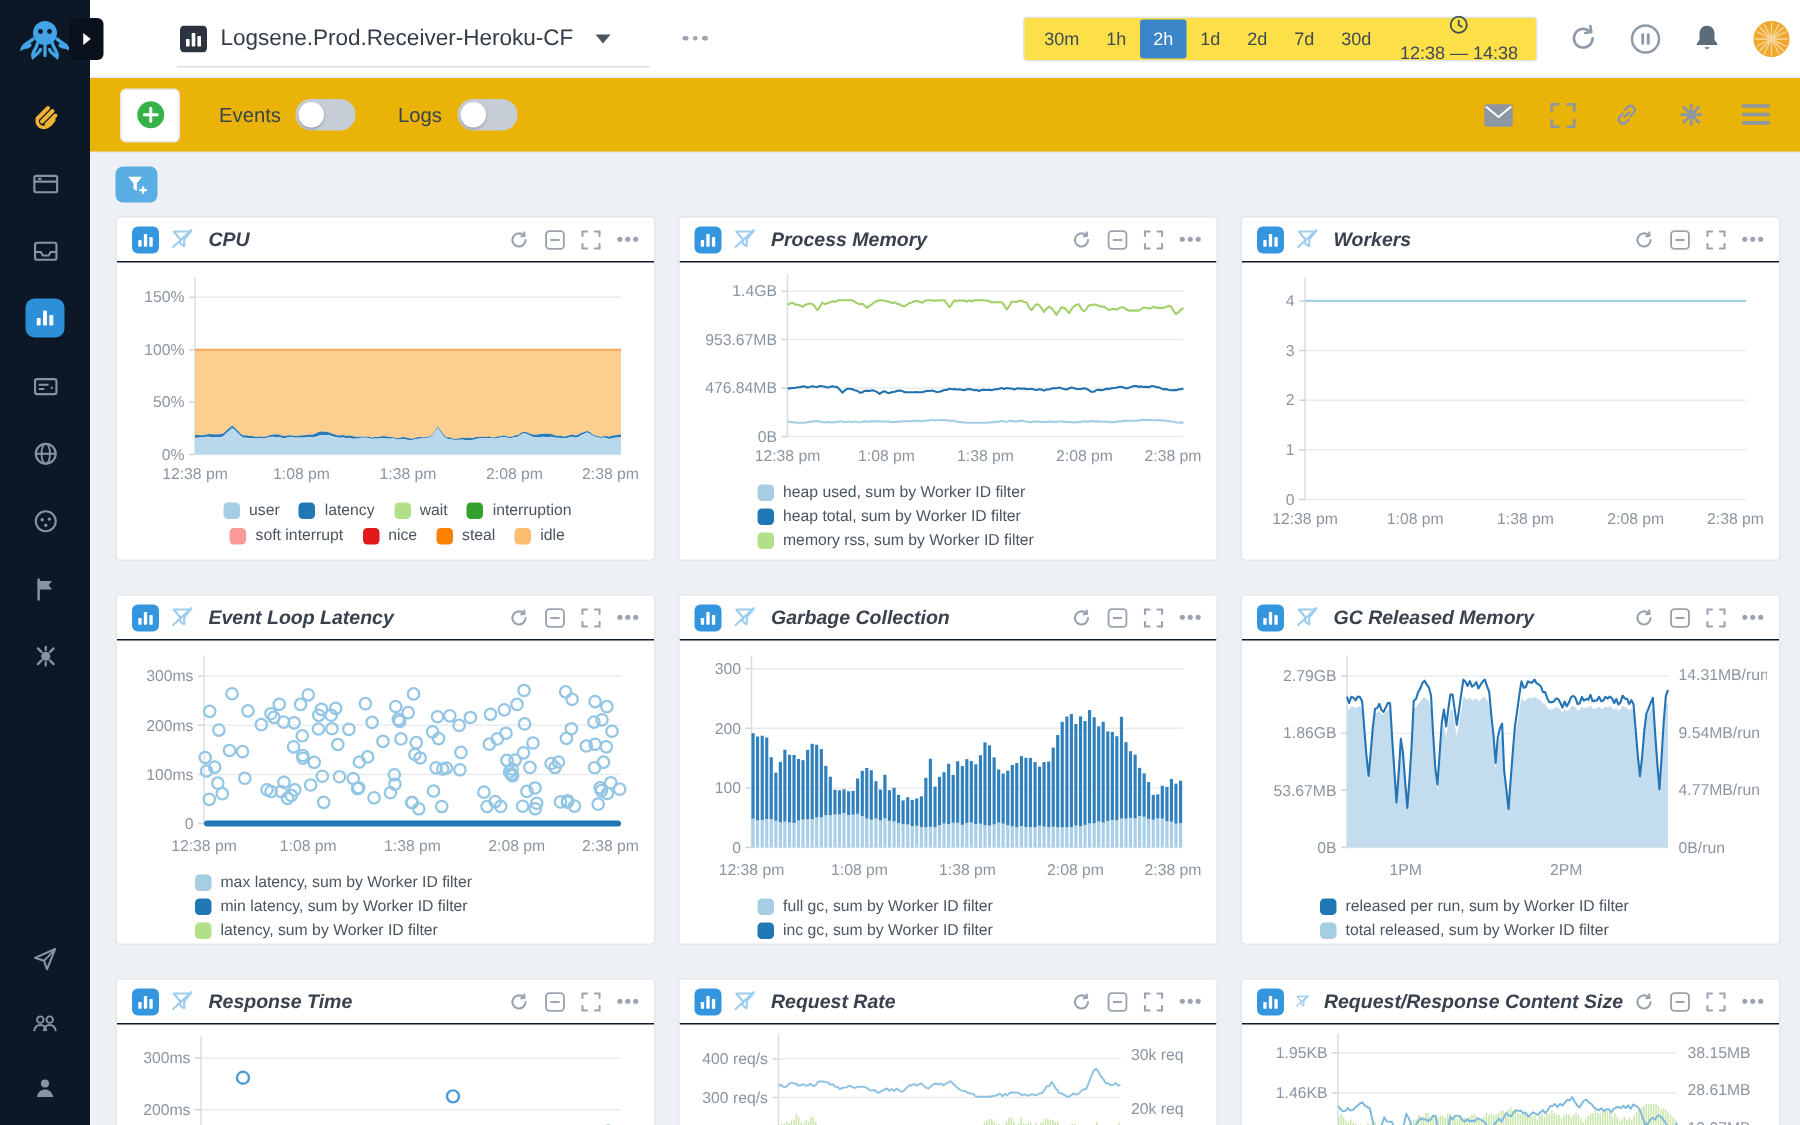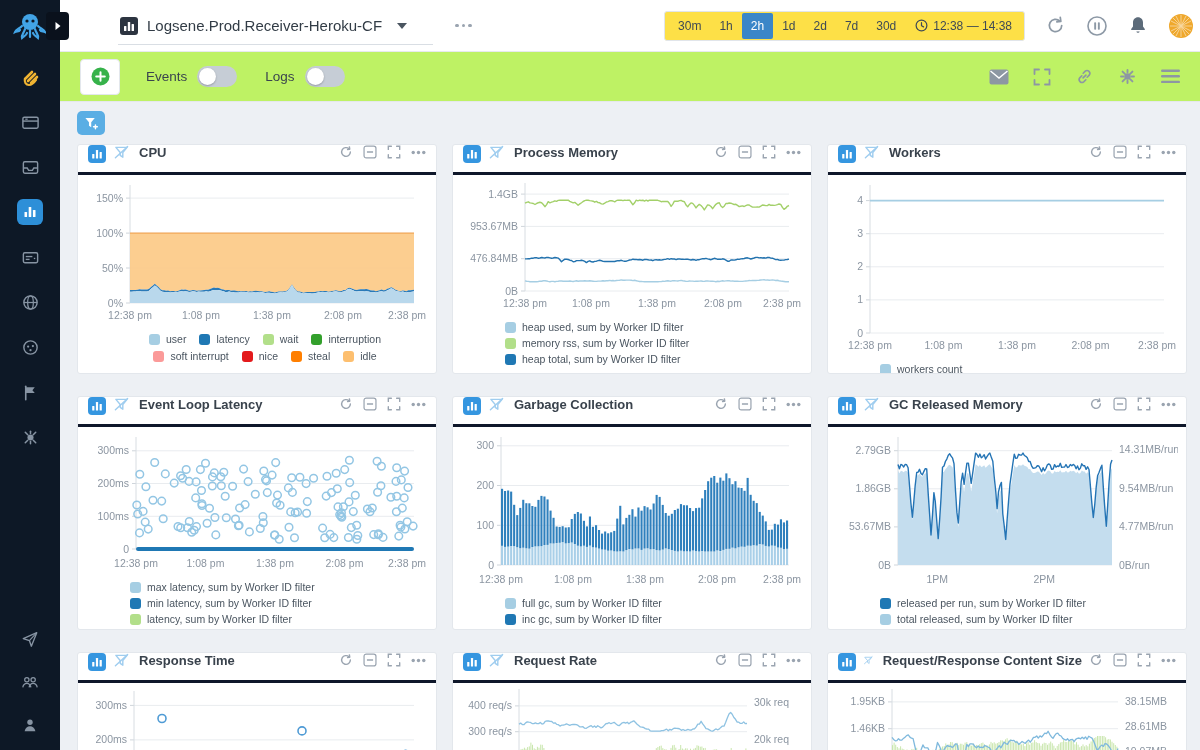--- a/index.html
+++ b/index.html
@@ -20,36 +20,36 @@
   .topbar { height:52px; background:#fff; border-bottom:1px solid #e7eaee; display:flex; align-items:center; padding:0 6px 0 58px; }
   .dash-title-wrap { display:flex; align-items:center; gap:9px; border-bottom:1px solid #d9dee4; padding:0 26px 9px 2px; margin-top:10px; cursor:pointer; }
   .dash-title { font-size:15px; color:#323c46; }
   .caret-down { width:0; height:0; border-left:5px solid transparent; border-right:5px solid transparent; border-top:6px solid #4a5560; margin-left:6px; }
   .dots-h { display:flex; gap:3px; margin-left:22px; cursor:pointer; }
   .dots-h i { width:3.5px; height:3.5px; border-radius:50%; background:#9aa4b0; }
   .topbar-right { margin-left:auto; display:flex; align-items:center; gap:20px; }
   .range-group { display:flex; align-items:center; background:#fde047; border:1px solid #e1e5ea; border-radius:3px; height:30px; padding:0 4px; }
   .range-btn { font-size:12px; color:#3f4a55; padding:6px 9px; border-radius:2px; cursor:pointer; }
   .range-btn.sel { background:#3a86c8; color:#fff; }
-  .range-clock { display:flex; align-items:center; gap:5px; font-size:12px; color:#3f4a55; padding:0 8px 0 10px; cursor:pointer; }
+  .range-clock { display:flex; align-items:center; gap:5px; font-size:12px; color:#3f4a55; padding:0 8px 0 10px; cursor:pointer;flex-direction:column; }
   .icon-btn { cursor:pointer; display:flex; align-items:center; }
   
-  .toolbar { height:50px; background:#bef264; border-bottom:1px solid #e5e8ec; display:flex; align-items:center; padding:0 20px; }
+  .toolbar { height:50px; background:#eab308; border-bottom:1px solid #e5e8ec; display:flex; align-items:center; padding:0 20px; }
   .add-btn { width:40px; height:36px; background:#fff; border:1px solid #e3e7ec; border-radius:4px;
     display:flex; align-items:center; justify-content:center; cursor:pointer; margin-right:26px; }
   .toggle-label { font-size:13.5px; color:#3a444e; margin-right:10px; }
   .toggle { width:40px; height:21px; border-radius:11px; background:#c6cdd6; position:relative; cursor:pointer; margin-right:28px; }
   .toggle .knob { position:absolute; left:2px; top:2px; width:17px; height:17px; border-radius:50%; background:#fff; box-shadow:0 1px 2px rgba(0,0,0,.25); }
   .toolbar-right { margin-left:auto; display:flex; align-items:center; gap:24px; }
   
   .content { padding:9px 13px 0 17px; }
   .filter-chip { width:28px; height:24px; background:#5aaee4; border-radius:5px; display:flex; align-items:center; justify-content:center; cursor:pointer; margin-bottom:9px; }
   .grid { display:grid; grid-template-columns:1fr 1fr 1fr; grid-template-rows:230px 234px 260px; column-gap:15px; row-gap:22px; }
   .panel { background:#fff; border:1px solid #e3e7ec; border-radius:3px; overflow:hidden; display:flex; flex-direction:column; }
-  .panel-header { height:30px; display:flex; align-items:flex-start; padding:0 10px; gap:7px; border-bottom:3px solid #0f172a; flex:none; }
+  .panel-header { height:30px; display:flex; align-items:center; padding:0 10px; gap:7px; border-bottom:1px solid #0f172a; flex:none;font-style:italic; }
   .panel-badge { width:18px; height:18px; background:#3596e0; border-radius:4px; display:flex; align-items:center; justify-content:center; flex:none; }
   .panel-title { font-size:13px; font-weight:bold; color:#39424c; margin-left:2px; white-space:nowrap; }
   .panel-actions { margin-left:auto; display:flex; align-items:center; gap:10px; }
   .panel-actions .icon-btn svg { display:block; }
   .chart-wrap { padding:0 8px; }
   .legend { padding:2px 0 0 52px; display:flex; flex-direction:column; gap:4px; }
   .legend.wrap { flex-direction:row; flex-wrap:wrap; justify-content:center; padding:2px 24px 0 40px; column-gap:13px; row-gap:5px; }
   .legend.row { flex-direction:row; }
   .leg-item { display:flex; align-items:flex-end; gap:6px; cursor:pointer; }
   .leg-swatch { width:11px; height:11px; border-radius:3px; flex:none; }
@@ -482,26 +482,26 @@
               <path d="M64.0 83.9 L65.7 83.9 L67.3 83.7 L69.0 83.7 L70.6 83.2 L72.3 83.2 L74.0 82.6 L75.6 82.7 L77.3 83.3 L78.9 83.0 L80.6 82.5 L82.3 82.8 L83.9 83.0 L85.6 82.4 L87.2 82.5 L88.9 82.9 L90.6 83.3 L92.2 83.0 L93.9 82.5 L95.5 82.8 L97.2 83.1 L98.9 84.8 L100.5 86.8 L102.2 85.3 L103.8 84.2 L105.5 84.2 L107.2 84.5 L108.8 85.2 L110.5 85.5 L112.2 86.8 L113.8 86.6 L115.5 85.6 L117.1 85.6 L118.8 85.6 L120.5 85.2 L122.1 85.6 L123.8 86.4 L125.4 87.6 L127.1 86.4 L128.8 85.8 L130.4 86.8 L132.1 87.0 L133.7 86.4 L135.4 86.2 L137.1 85.6 L138.7 85.3 L140.4 85.7 L142.0 86.4 L143.7 86.5 L145.4 86.5 L147.0 86.5 L148.7 86.5 L150.3 86.4 L152.0 86.5 L153.7 86.5 L155.3 86.0 L157.0 85.6 L158.6 85.7 L160.3 85.3 L162.0 85.9 L163.6 86.3 L165.3 86.2 L166.9 85.6 L168.6 85.0 L170.3 84.9 L171.9 84.2 L173.6 84.5 L175.2 84.4 L176.9 84.7 L178.6 84.5 L180.2 84.8 L181.9 85.2 L183.5 84.5 L185.2 84.4 L186.9 84.7 L188.5 85.1 L190.2 85.0 L191.8 85.7 L193.5 84.9 L195.2 84.8 L196.8 85.0 L198.5 84.8 L200.2 85.1 L201.8 84.7 L203.5 84.4 L205.1 84.2 L206.8 83.7 L208.5 84.3 L210.1 83.7 L211.8 84.0 L213.4 84.0 L215.1 84.6 L216.8 84.0 L218.4 83.9 L220.1 84.2 L221.7 84.1 L223.4 84.4 L225.1 84.3 L226.7 84.2 L228.4 84.6 L230.0 85.0 L231.7 84.5 L233.4 84.7 L235.0 85.4 L236.7 84.7 L238.3 84.7 L240.0 84.2 L241.7 83.7 L243.3 83.8 L245.0 83.4 L246.6 83.9 L248.3 84.3 L250.0 84.7 L251.6 84.0 L253.3 83.3 L254.9 83.7 L256.6 84.3 L258.3 84.3 L259.9 84.3 L261.6 83.8 L263.2 84.2 L264.9 85.1 L266.6 86.2 L268.2 86.2 L269.9 85.0 L271.5 84.9 L273.2 85.1 L274.9 84.8 L276.5 84.1 L278.2 84.4 L279.8 83.9 L281.5 83.7 L283.2 83.5 L284.8 83.0 L286.5 82.8 L288.2 83.4 L289.8 84.0 L291.5 83.5 L293.1 83.0 L294.8 82.4 L296.5 82.4 L298.1 82.9 L299.8 82.6 L301.4 83.0 L303.1 82.8 L304.8 83.1 L306.4 82.5 L308.1 82.4 L309.7 83.1 L311.4 83.2 L313.1 83.9 L314.7 84.6 L316.4 84.4 L318.0 85.0 L319.7 85.2 L321.4 85.1 L323.0 85.1 L324.7 84.6 L326.3 84.5 L328.0 84.1" fill="none" stroke="#2272ae" stroke-width="1.4" stroke-linejoin="round"></path>
               <path d="M64.0 105.9 L65.7 106.3 L67.3 106.4 L69.0 106.7 L70.6 106.8 L72.3 106.8 L74.0 106.8 L75.6 106.8 L77.3 106.5 L78.9 106.1 L80.6 106.2 L82.3 105.8 L83.9 105.7 L85.6 106.0 L87.2 106.4 L88.9 106.7 L90.6 106.4 L92.2 106.4 L93.9 106.7 L95.5 106.4 L97.2 106.3 L98.9 105.9 L100.5 106.0 L102.2 106.3 L103.8 106.2 L105.5 106.2 L107.2 106.3 L108.8 106.0 L110.5 106.3 L112.2 106.5 L113.8 106.1 L115.5 105.8 L117.1 106.2 L118.8 106.0 L120.5 105.9 L122.1 106.0 L123.8 105.7 L125.4 106.0 L127.1 106.0 L128.8 105.8 L130.4 106.0 L132.1 106.2 L133.7 106.4 L135.4 106.4 L137.1 106.1 L138.7 106.1 L140.4 106.0 L142.0 105.7 L143.7 106.0 L145.4 105.7 L147.0 105.8 L148.7 105.4 L150.3 105.7 L152.0 105.5 L153.7 105.9 L155.3 105.5 L157.0 105.4 L158.6 105.2 L160.3 104.9 L162.0 105.3 L163.6 105.2 L165.3 105.1 L166.9 105.1 L168.6 105.1 L170.3 105.2 L171.9 105.6 L173.6 105.3 L175.2 105.7 L176.9 106.1 L178.6 106.5 L180.2 106.4 L181.9 106.6 L183.5 106.8 L185.2 106.8 L186.9 106.8 L188.5 106.8 L190.2 106.8 L191.8 106.8 L193.5 106.8 L195.2 106.8 L196.8 106.8 L198.5 106.6 L200.2 106.6 L201.8 106.2 L203.5 106.4 L205.1 106.0 L206.8 105.7 L208.5 106.0 L210.1 106.2 L211.8 105.7 L213.4 105.6 L215.1 105.9 L216.8 106.0 L218.4 105.6 L220.1 105.4 L221.7 105.8 L223.4 106.0 L225.1 106.4 L226.7 106.4 L228.4 106.0 L230.0 106.1 L231.7 106.1 L233.4 106.4 L235.0 106.3 L236.7 106.3 L238.3 106.1 L240.0 106.0 L241.7 106.3 L243.3 106.4 L245.0 106.0 L246.6 106.0 L248.3 106.1 L250.0 106.3 L251.6 106.3 L253.3 106.4 L254.9 106.7 L256.6 106.3 L258.3 106.5 L259.9 106.1 L261.6 105.8 L263.2 106.1 L264.9 105.9 L266.6 105.8 L268.2 105.7 L269.9 106.1 L271.5 105.9 L273.2 106.2 L274.9 106.2 L276.5 106.1 L278.2 106.4 L279.8 106.4 L281.5 106.4 L283.2 106.1 L284.8 106.0 L286.5 105.9 L288.2 105.5 L289.8 105.6 L291.5 105.5 L293.1 105.5 L294.8 105.5 L296.5 105.4 L298.1 105.3 L299.8 105.0 L301.4 104.9 L303.1 104.8 L304.8 105.1 L306.4 104.9 L308.1 105.3 L309.7 105.1 L311.4 105.0 L313.1 105.1 L314.7 105.5 L316.4 105.3 L318.0 105.7 L319.7 106.0 L321.4 106.2 L323.0 106.5 L324.7 106.8 L326.3 106.6 L328.0 106.8" fill="none" stroke="#a6cee3" stroke-width="1.4" stroke-linejoin="round"></path>
             </svg>
     </div>
     <div class="legend column">
             <div class="leg-item">
               <span class="leg-swatch" style="background: rgb(166, 206, 227);"></span>
               <span class="leg-label">heap used, sum by Worker ID filter</span>
             </div>
             <div class="leg-item">
+              <span class="leg-swatch" style="background: rgb(31, 120, 180);"></span>
+              <span class="leg-label">heap total, sum by Worker ID filter</span>
+            </div>
+            <div class="leg-item">
               <span class="leg-swatch" style="background: rgb(178, 223, 138);"></span>
               <span class="leg-label">memory rss, sum by Worker ID filter</span>
-            </div>
-            <div class="leg-item">
-              <span class="leg-swatch" style="background: rgb(31, 120, 180);"></span>
-              <span class="leg-label">heap total, sum by Worker ID filter</span>
             </div>
           </div>
   </div>
 
   <div class="panel">
     <div class="panel-header">
       <span class="panel-badge">
         <svg width="12" height="12" viewBox="0 0 12 12">
           <rect x="1.2" y="6" width="2.2" height="4.5" rx="0.5" fill="#fff"></rect>
           <rect x="4.9" y="2" width="2.2" height="8.5" rx="0.5" fill="#fff"></rect>
@@ -561,26 +561,20 @@
               <text x="27" y="29.1" font-size="10.5" fill="#8b95a1" text-anchor="end">4</text>
               <line x1="34" y1="10" x2="34" y2="158" stroke="#d8dde2" stroke-width="1"></line>
               <text x="34.0" y="174" font-size="10.5" fill="#8b95a1" text-anchor="middle">12:38 pm</text>
               <text x="107.5" y="174" font-size="10.5" fill="#8b95a1" text-anchor="middle">1:08 pm</text>
               <text x="181.0" y="174" font-size="10.5" fill="#8b95a1" text-anchor="middle">1:38 pm</text>
               <text x="254.5" y="174" font-size="10.5" fill="#8b95a1" text-anchor="middle">2:08 pm</text>
               <text x="340.0" y="174" font-size="10.5" fill="#8b95a1" text-anchor="end">2:38 pm</text>
               <path d="M34.0 25.6 L49.5 25.6 L64.9 25.6 L80.4 25.6 L95.9 25.6 L111.4 25.6 L126.8 25.6 L142.3 25.6 L157.8 25.6 L173.3 25.6 L188.7 25.6 L204.2 25.6 L219.7 25.6 L235.2 25.6 L250.6 25.6 L266.1 25.6 L281.6 25.6 L297.1 25.6 L312.5 25.6 L328.0 25.6" fill="none" stroke="#a6cee3" stroke-width="1.6" stroke-linejoin="round"></path>
             </svg>
     </div>
-    <div class="legend row">
-            <div class="leg-item">
-              <span class="leg-swatch" style="background: rgb(166, 206, 227);"></span>
-              <span class="leg-label">workers count</span>
-            </div>
-          </div>
   </div>
 
   <div class="panel">
     <div class="panel-header">
       <span class="panel-badge">
         <svg width="12" height="12" viewBox="0 0 12 12">
           <rect x="1.2" y="6" width="2.2" height="4.5" rx="0.5" fill="#fff"></rect>
           <rect x="4.9" y="2" width="2.2" height="8.5" rx="0.5" fill="#fff"></rect>
           <rect x="8.6" y="4" width="2.2" height="6.5" rx="0.5" fill="#fff"></rect>
         </svg>

